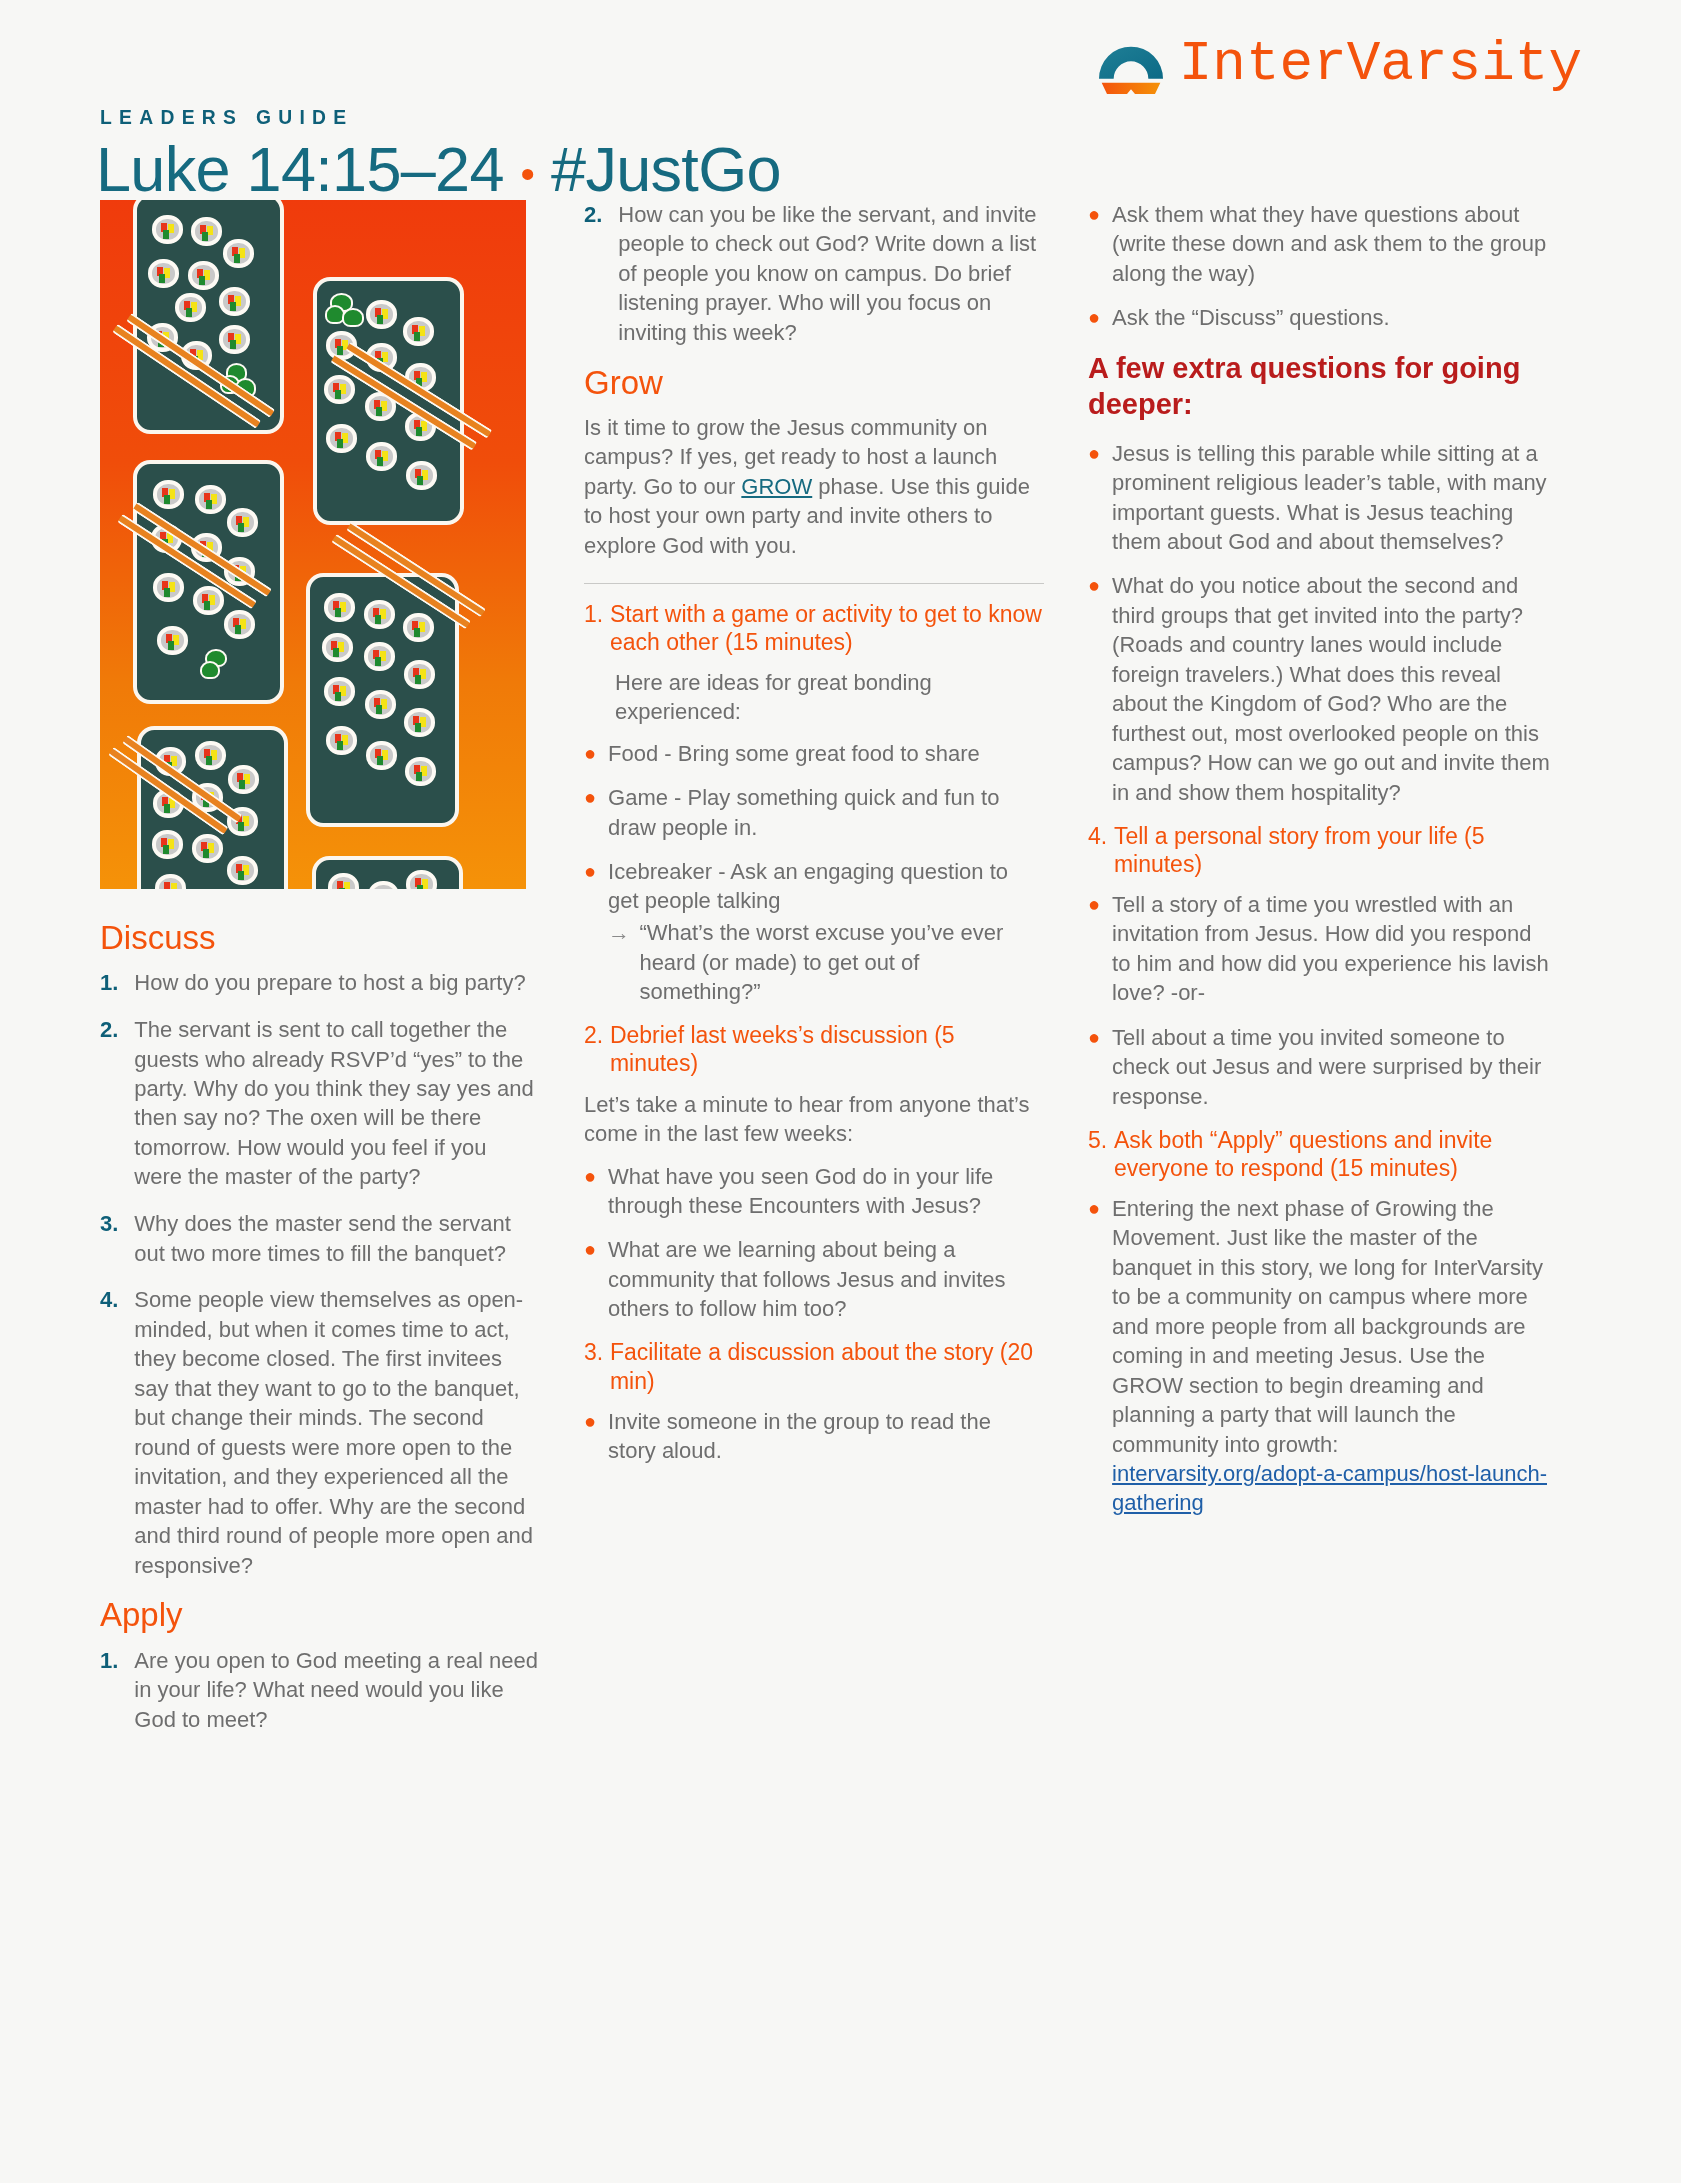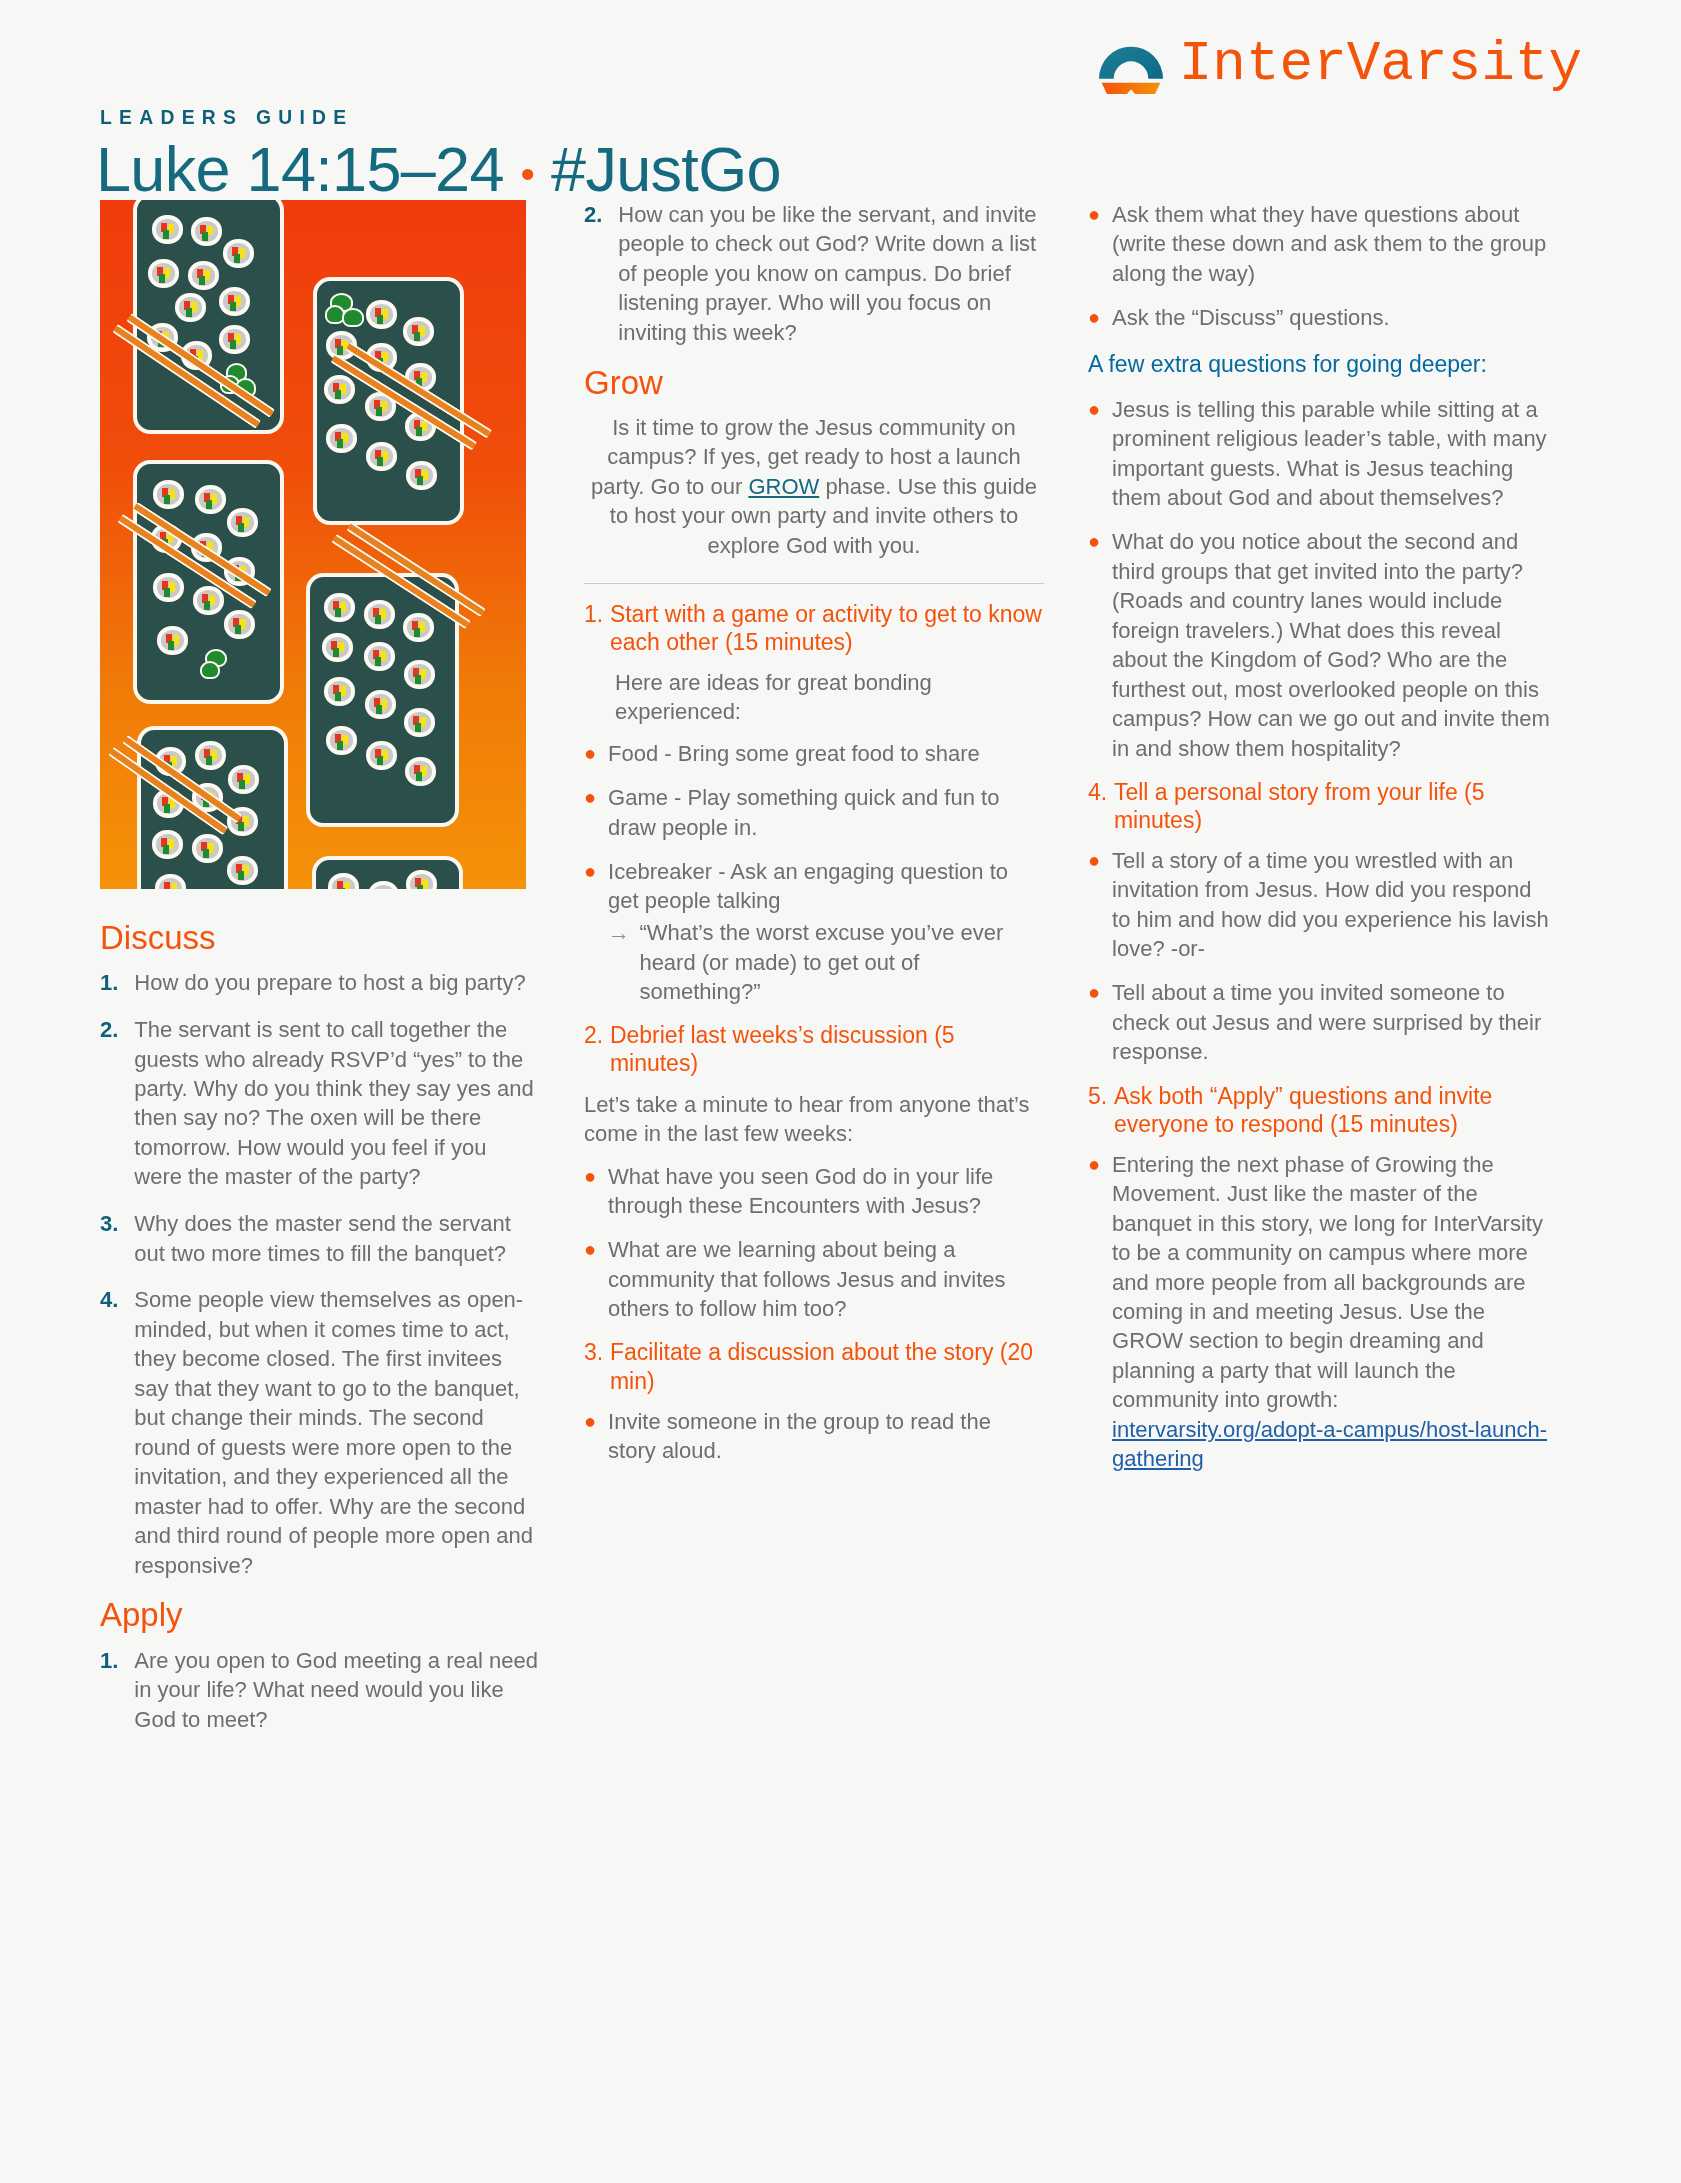--- a/index.html
+++ b/index.html
@@ -51,21 +51,21 @@
   .roll i{position:absolute;display:block;}
   .r-red{width:6px;height:9.3px;background:#e8341a;left:4.7px;top:4px;}
   .r-yel{width:6px;height:9.3px;background:#f5e315;left:12px;top:5.3px;}
   .r-grn{width:6px;height:8.7px;background:#1f8a2e;left:6.7px;top:11.3px;}
   .herb{position:absolute;width:40px;height:44px;}
   .herb span{position:absolute;background:#1f8a2e;border:2px solid #fdfaf4;border-radius:50% 50% 40% 40%;}
 
   
   h2.sec{font-size:33px;font-weight:400;color:#f4530c;margin:17.3px 0 12px;line-height:1.1;}
   h2.teal{font-size:33px;font-weight:400;color:#166a80;margin:5.3px 0 20px;line-height:1.14;}
-  p.body{font-size:22px;line-height:1.34;margin:0 0 14.7px;color:#6e6e6e;text-align:center;}
+  p.body{font-size:22px;line-height:1.34;margin:0 0 14.7px;color:#6e6e6e;}
   .rule{border:0;border-top:1.3px solid #c9c9c7;margin:22.6px 0 16px;}
 
   
   .nlist{margin:0;padding:0;list-style:none;}
   .nlist li{display:flex;gap:9.3px;margin-bottom:17.3px;font-size:22px;line-height:1.34;}
   .nlist .num{color:#0e5f78;font-weight:600;flex:none;min-width:25px;}
   .nlist .txt{flex:1;}
 
   
   .steps{margin:0;padding:0;list-style:none;}
@@ -78,21 +78,21 @@
 
   
   .blist{margin:0 0 12px 0;padding:0;list-style:none;}
   .blist > li{display:flex;gap:12px;margin-bottom:14.7px;font-size:22px;line-height:1.34;}
   .blist .bul{flex:none;color:#f4530c;font-size:20px;line-height:1.45;}
   .blist .btxt{flex:1;}
 
   .arrowline{display:flex;gap:9.3px;margin-top:2.7px;font-size:22px;line-height:1.34;}
   .arrowline .ar{flex:none;color:#8a8a8a;}
 
-  .teal-bold{font-size:23px;line-height:1.26;color:#0369a1;font-weight:400;margin:17.3px 0 16px;}
+  .teal-bold{font-size:29px;line-height:1.26;color:#b91c1c;font-weight:700;margin:17.3px 0 16px;}
 
   a.link{color:#166a80;text-decoration:underline;}
   a.link.blue{color:#1f5fa8;}
 </style>
 </head>
 <body>
 
 <div class="page">
 
   <div class="header">

